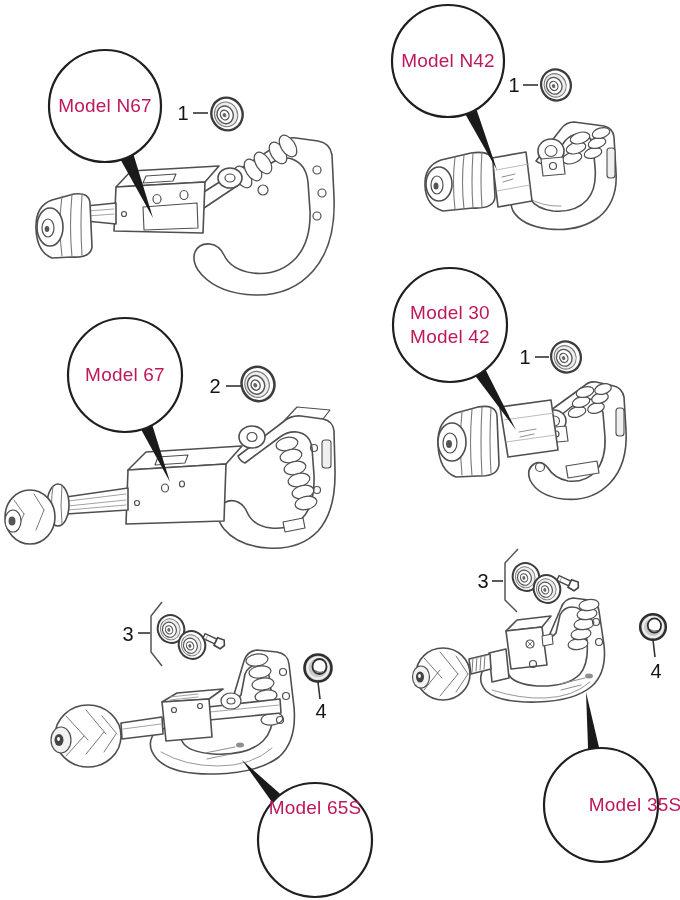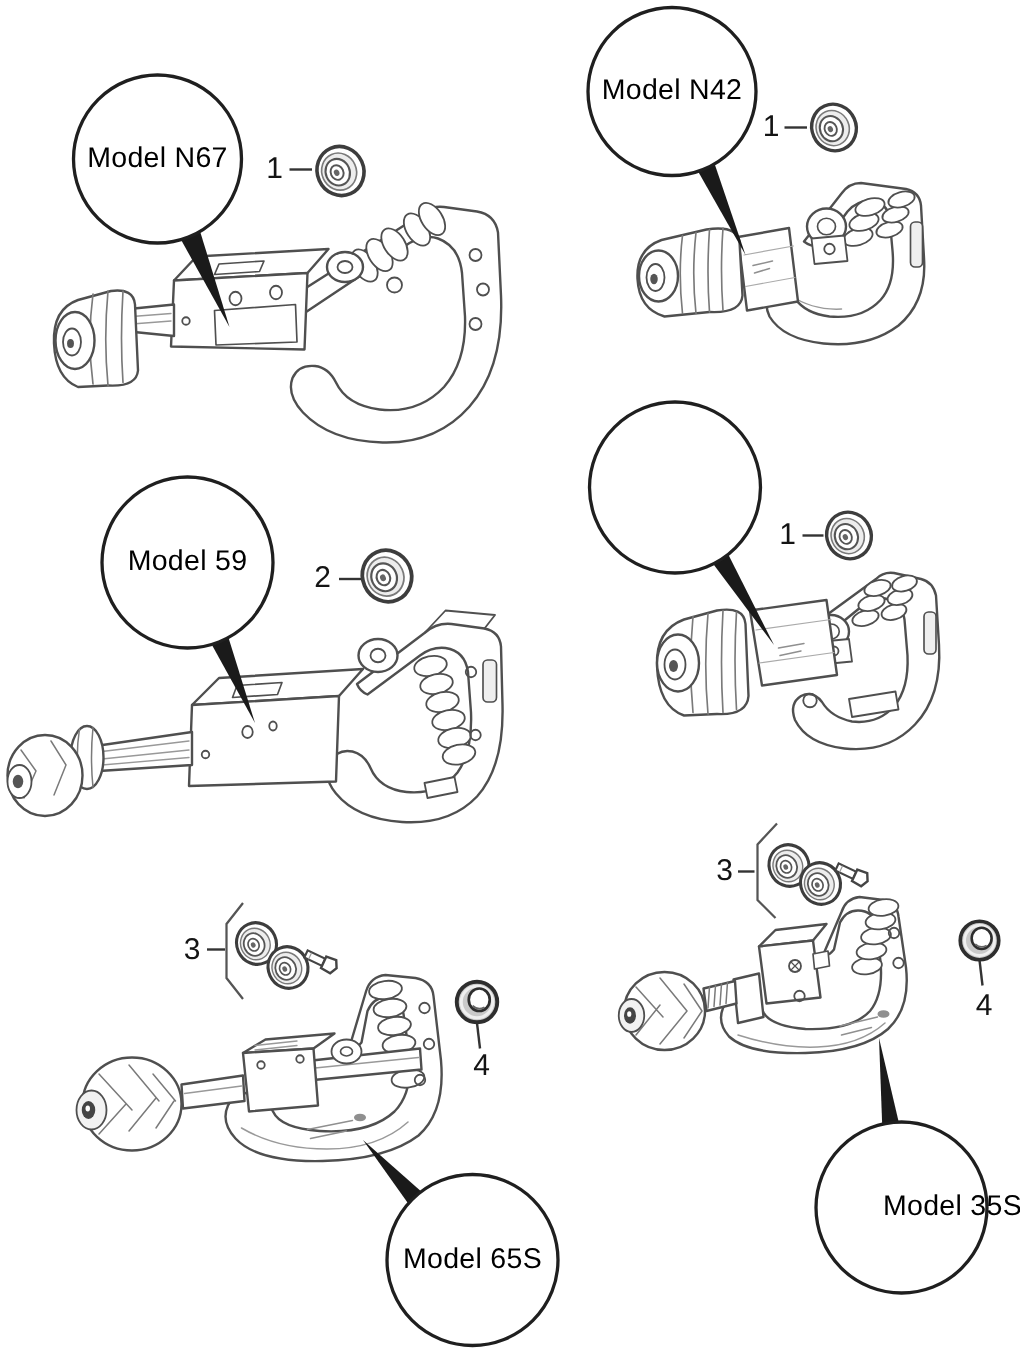--- a/index.html
+++ b/index.html
@@ -3,21 +3,21 @@
 <meta charset="utf-8">
 <style>
   html,body{margin:0;padding:0;background:#ffffff;}
   .canvas{
     position:relative;width:680px;height:900px;background:#ffffff;overflow:hidden;
     font-family:"Liberation Sans",sans-serif;
   }
   svg.art{position:absolute;left:0;top:0;width:680px;height:900px;}
   .balloon-label{
     position:absolute;transform:translate(-50%,-50%);
-    font-size:19px;color:#000000;text-align:center;line-height:24px;white-space:nowrap;
+    font-size:19px;color:#be185d;text-align:center;line-height:24px;white-space:nowrap;
     letter-spacing:0.2px;
   }
   .balloon-label span{display:block;}
   .callout-num{
     position:absolute;transform:translate(-50%,-50%);
     font-size:20px;color:#141414;
   }
 </style>
 </head>
 <body>
@@ -292,23 +292,27 @@
   </g>
 </svg>
 
 <div class="balloon-label" style="left:105px;top:106px">
   <span>Model N67</span>
 </div>
 <div class="balloon-label" style="left:448px;top:61px">
   <span>Model N42</span>
 </div>
 <div class="balloon-label" style="left:125px;top:375px">
-  <span>Model 59</span>
-</div>
-<div class="balloon-label" style="left:315px;top:840px">
+  <span>Model 67</span>
+</div>
+<div class="balloon-label" style="left:450px;top:325px">
+  <span>Model 30</span>
+  <span>Model 42</span>
+</div>
+<div class="balloon-label" style="left:315px;top:808px">
   <span>Model 65S</span>
 </div>
 <div class="balloon-label" style="left:635px;top:805px">
   <span>Model 35S</span>
 </div>
 
 <div class="callout-num" style="left:183px;top:113px">1</div>
 <div class="callout-num" style="left:514px;top:85px">1</div>
 <div class="callout-num" style="left:215px;top:386px">2</div>
 <div class="callout-num" style="left:525px;top:357px">1</div>

